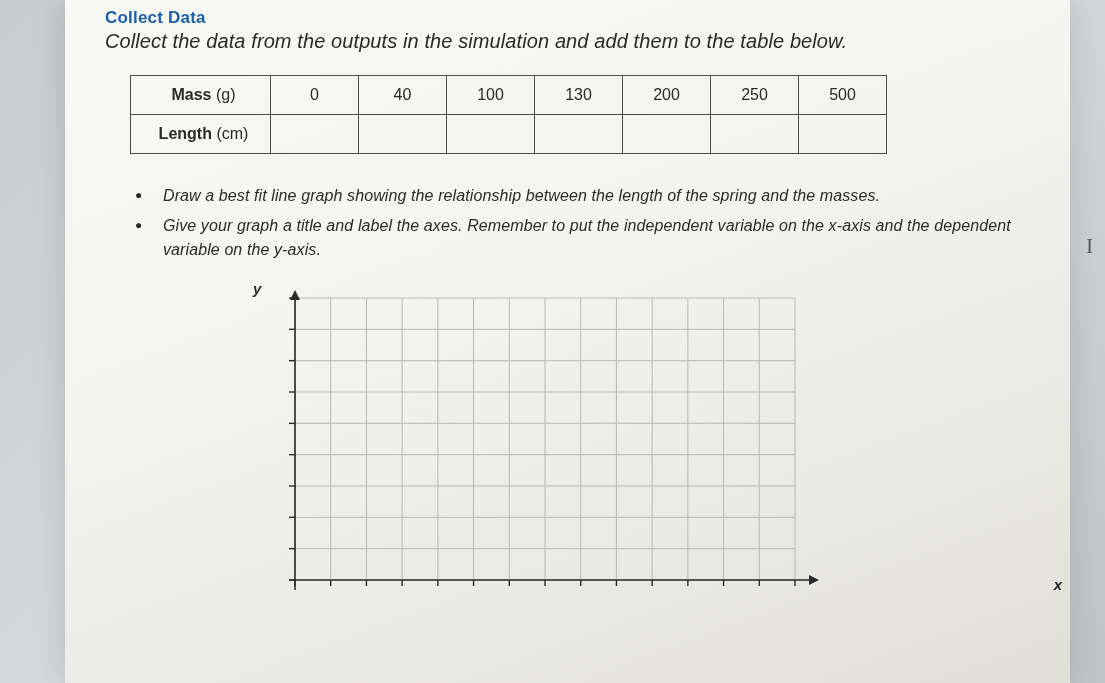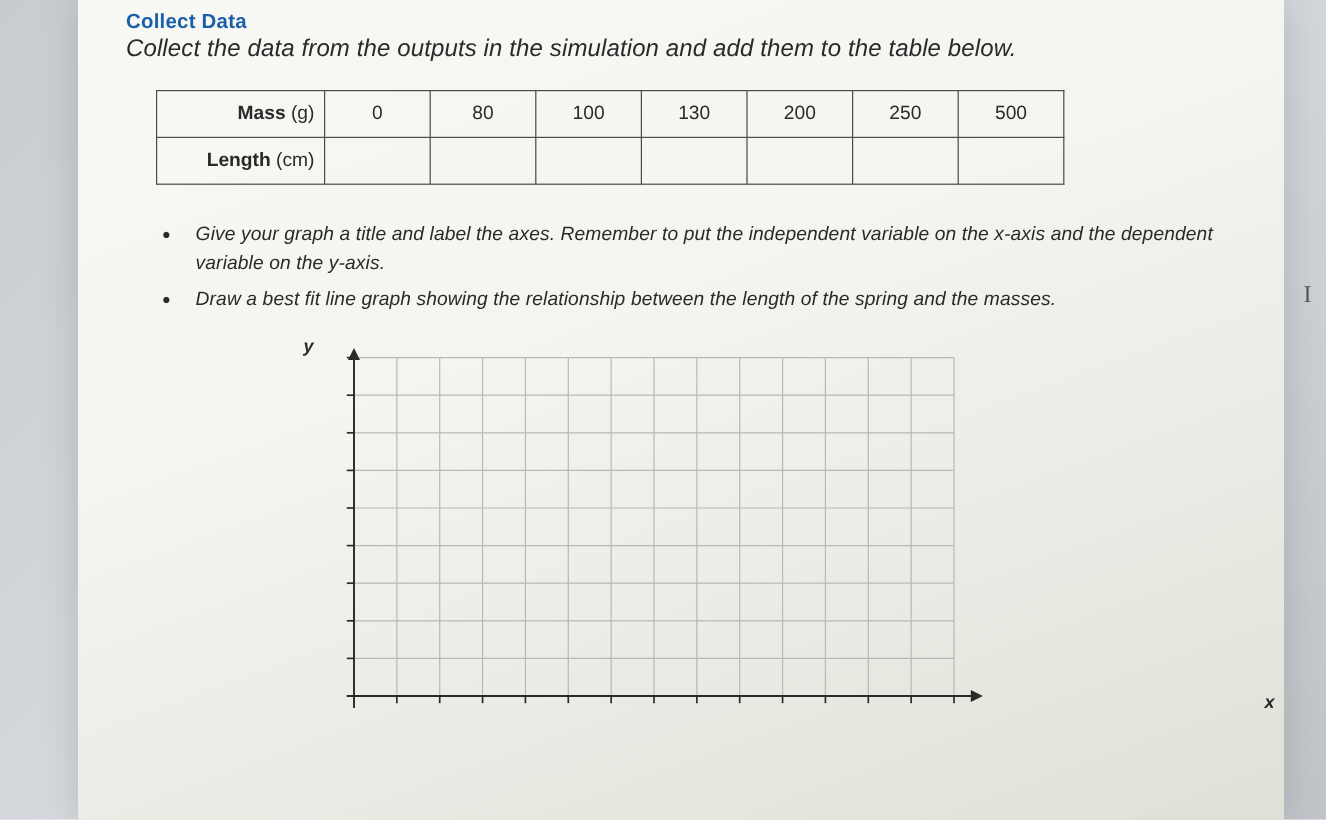--- a/index.html
+++ b/index.html
@@ -41,21 +41,21 @@
   }
   .data-table td {
     border: 1.5px solid #4a4a4a;
     padding: 10px 8px;
     font-size: 16px;
     color: #2a2a2a;
     height: 38px;
     text-align: center;
   }
   .data-table td.row-label {
-    text-align: right;
+    text-align: center;
     width: 140px;
     padding-left: 14px;
   }
   .data-table td.val-cell {
     width: 88px;
   }
   .row-label-bold { font-weight: bold; }
   .row-label-unit { font-weight: normal; }
   .bullets {
     margin: 6px 0 0 30px;
@@ -119,43 +119,43 @@
 <div class="page">
 
   <h3 class="section-heading">Collect Data</h3>
   <p class="instruction">Collect the data from the outputs in the simulation and add them to the table below.</p>
 
   <table class="data-table">
     <tbody>
         <tr>
       <td class="row-label"><span class="row-label-bold">Mass</span><span class="row-label-unit"> (g)</span></td>
       <td class="val-cell">0</td>
-      <td class="val-cell">80</td>
+      <td class="val-cell">40</td>
       <td class="val-cell">100</td>
       <td class="val-cell">130</td>
       <td class="val-cell">200</td>
       <td class="val-cell">250</td>
       <td class="val-cell">500</td>
     </tr>
     <tr>
       <td class="row-label"><span class="row-label-bold">Length</span><span class="row-label-unit"> (cm)</span></td>
       <td class="val-cell"></td>
       <td class="val-cell"></td>
       <td class="val-cell"></td>
       <td class="val-cell"></td>
       <td class="val-cell"></td>
       <td class="val-cell"></td>
       <td class="val-cell"></td>
     </tr>
   </tbody>
     </table>
 
   <ul class="bullets">
+    <li>Draw a best fit line graph showing the relationship between the length of the spring and the masses.</li>
     <li>Give your graph a title and label the axes. Remember to put the independent variable on the x-axis and the dependent variable on the y-axis.</li>
-    <li>Draw a best fit line graph showing the relationship between the length of the spring and the masses.</li>
   </ul>
 
   <div class="chart-wrap">
     <span class="y-label">y</span>
     <span class="x-label">x</span>
     <svg width="545" height="305">
       <g id="grid">
           <line x1="20" x2="20" y1="8" y2="290" stroke="#b8b8b4" stroke-width="1"></line>
           <line x1="55.714285714285715" x2="55.714285714285715" y1="8" y2="290" stroke="#b8b8b4" stroke-width="1"></line>
           <line x1="91.42857142857143" x2="91.42857142857143" y1="8" y2="290" stroke="#b8b8b4" stroke-width="1"></line>

